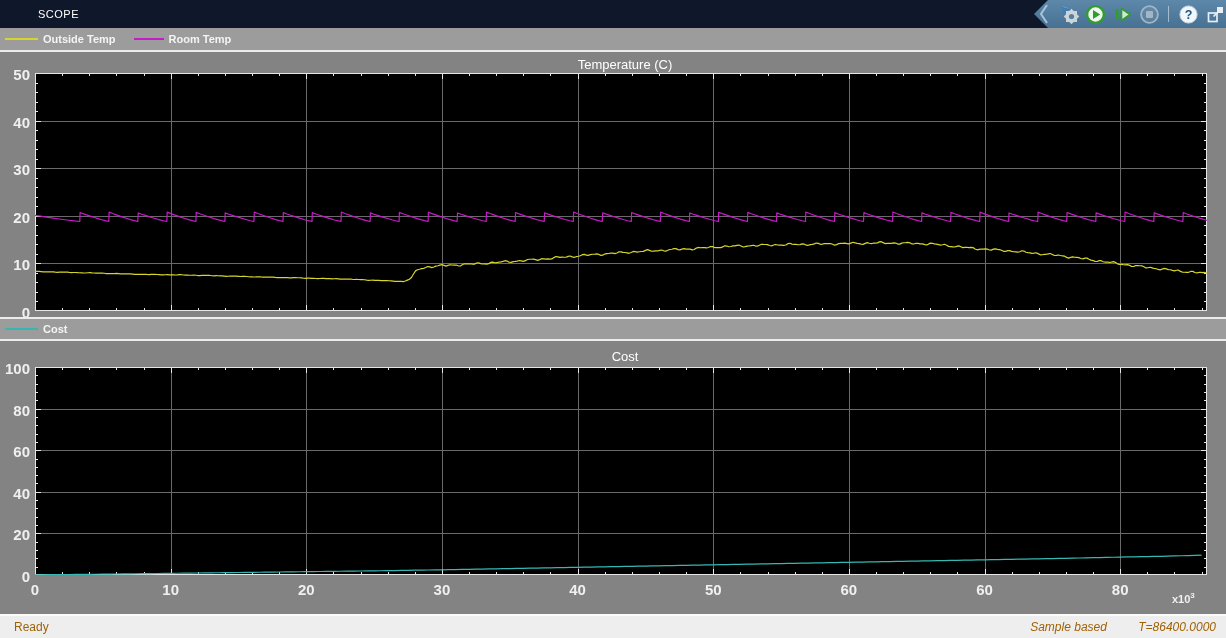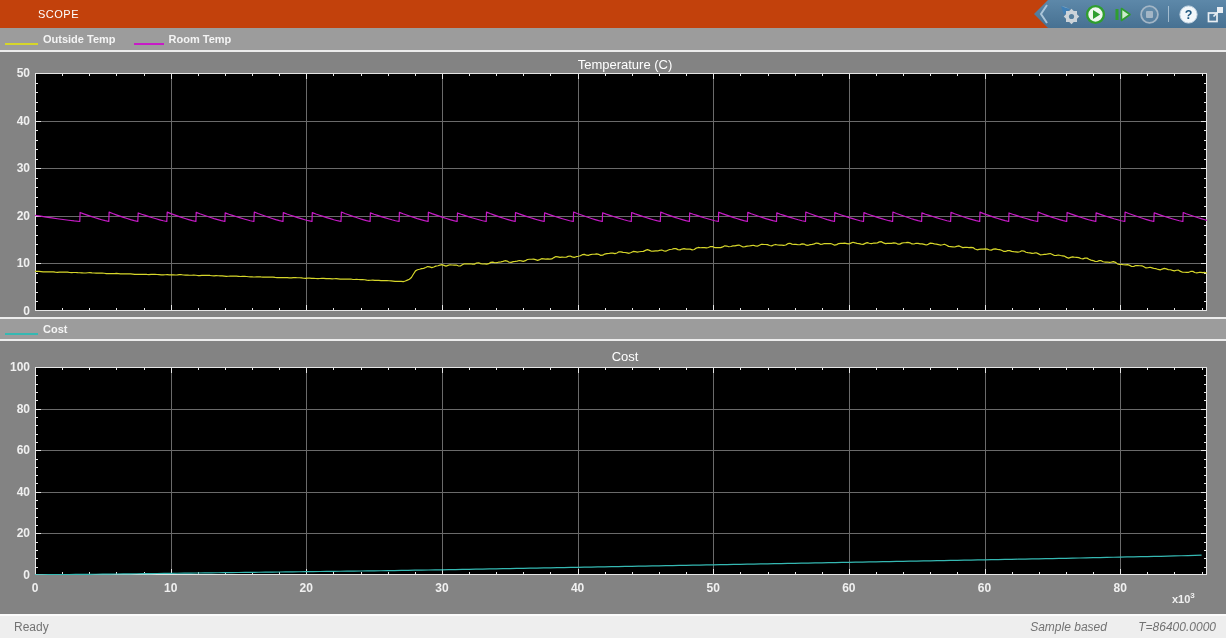--- a/index.html
+++ b/index.html
@@ -1,56 +1,56 @@
 <!DOCTYPE html>
 <html><head>
 <meta charset="utf-8">
 <style>
   * { box-sizing: border-box; margin: 0; padding: 0; }
   html,body { width:1226px; height:638px; }
   body { font-family: "Liberation Sans", sans-serif; background:#838383; }
   .window { position:relative; width:1226px; height:638px; overflow:hidden; background:#838383; }
 
   
-  .toolbar { position:absolute; left:0; top:0; width:1226px; height:28px; background:#c2410c; display:flex; align-items:center; }
+  .toolbar { position:absolute; left:0; top:0; width:1226px; height:28px; background:#0f172a; display:flex; align-items:center; }
   .tab { color:#ffffff; font-size:11px; letter-spacing:0.5px; line-height:28px; padding:0 14px; cursor:pointer; white-space:nowrap; }
   .tab:first-child { margin-left:24px; }
   .banner { position:absolute; right:0; top:0; width:196px; height:28px;
             background:linear-gradient(180deg,#5d88a9 0%,#477192 100%);
             clip-path:polygon(18px 0, 100% 0, 100% 100%, 18px 100%, 4px 50%);
             display:flex; align-items:center; padding-left:28px; gap:5px; }
   .banner .chev { position:absolute; left:7px; top:0; }
   .iconbtn { width:24px; height:24px; background:transparent; border:none; cursor:pointer; display:flex; align-items:center; justify-content:center; padding:0; }
   .vsep { width:1px; height:16px; background:rgba(230,240,248,0.55); margin:0 3px; }
 
   
   .legendbar { position:absolute; left:0; width:1226px; background:#9c9c9c; display:flex; align-items:center; padding-left:5px; }
   .lb1 { top:28px; height:24px; border-bottom:2px solid #ececec; }
   .lb2 { top:317px; height:24px; border-top:2px solid #ececec; border-bottom:2px solid #ececec; }
-  .legend-item { display:flex; align-items:flex-end; margin-right:18px; cursor:pointer; }
+  .legend-item { display:flex; align-items:center; margin-right:18px; cursor:pointer; }
   .swatch { display:inline-block; width:33px; height:2px; margin-right:5px; }
   .llabel { font-size:11px; font-weight:bold; color:#f4f4f4; white-space:nowrap; }
 
   
   .panel { position:absolute; left:0; width:1226px; background:#838383; }
   .p1 { top:52px; height:265px; }
   .p2 { top:341px; height:273px; }
   .plot-title { position:absolute; left:0; width:1226px; text-align:center; color:#ffffff; font-size:13px;padding-left:24px; }
   .p1 .plot-title { top:5px; }
   .p2 .plot-title { top:8px; }
   .plot-host { position:absolute; left:0; top:0; width:1226px; height:100%; }
-  .ticklabel { position:absolute; color:#f0f0f0; font-size:12px; font-weight:bold; }
+  .ticklabel { position:absolute; color:#f0f0f0; font-size:15px; font-weight:bold; }
   .ylab { text-align:right; }
   .xlab { text-align:center; }
   .xmult { position:absolute; left:1172px; top:250px; color:#f0f0f0; font-size:11px; font-weight:bold; }
   .xmult sup { font-size:8px; }
 
   
   .statusbar { position:absolute; left:0; top:614px; width:1226px; height:24px; background:#eeeeee; border-top:2px solid #fbfbfb;
-               display:flex; align-items:center; justify-content:space-between; font-size:12px; color:#737373; padding:0 10px 0 14px; }
+               display:flex; align-items:center; justify-content:space-between; font-size:12px; color:#a16207; padding:0 10px 0 14px; }
   .statusbar .right span { margin-left:28px;font-style:italic; }
 </style>
 </head>
 <body>
 
 <div class="window">
 
   <div class="toolbar">
     <div class="tab">SCOPE</div>
 

